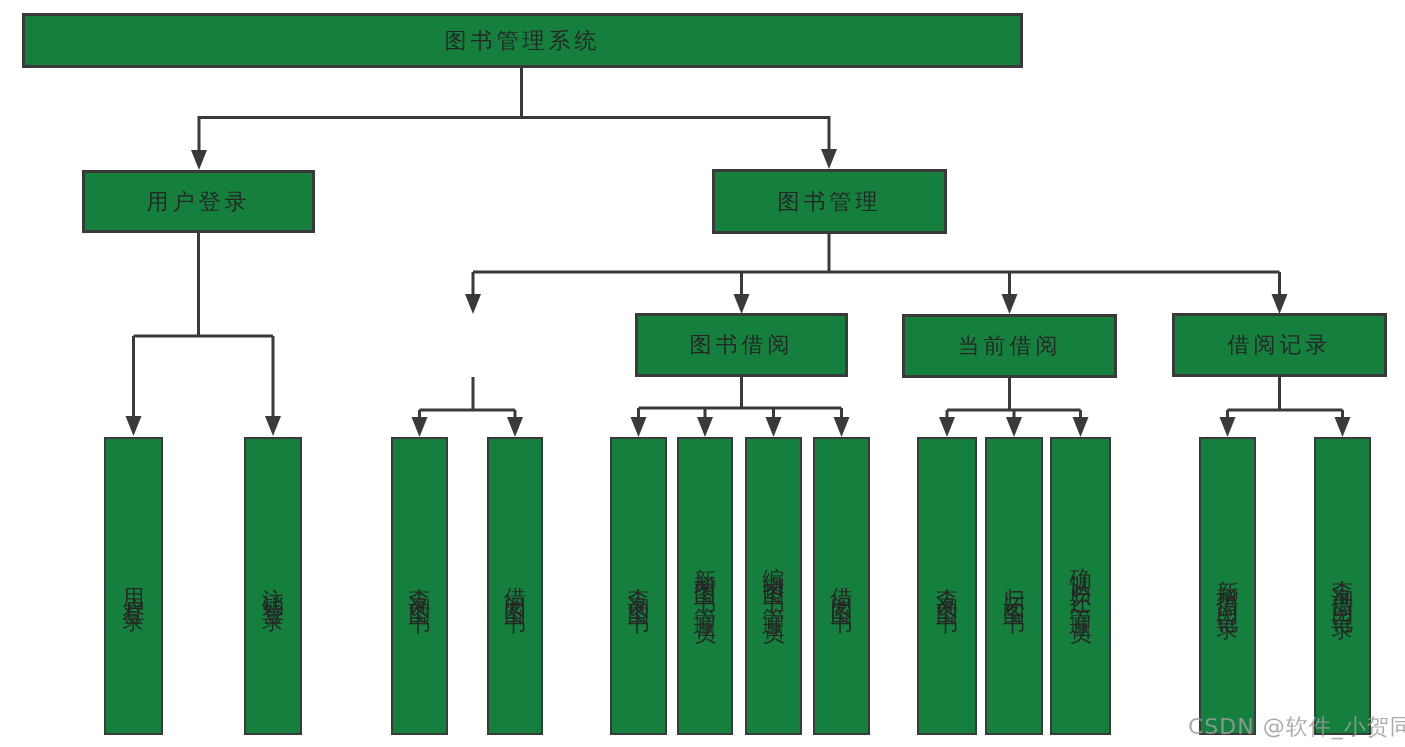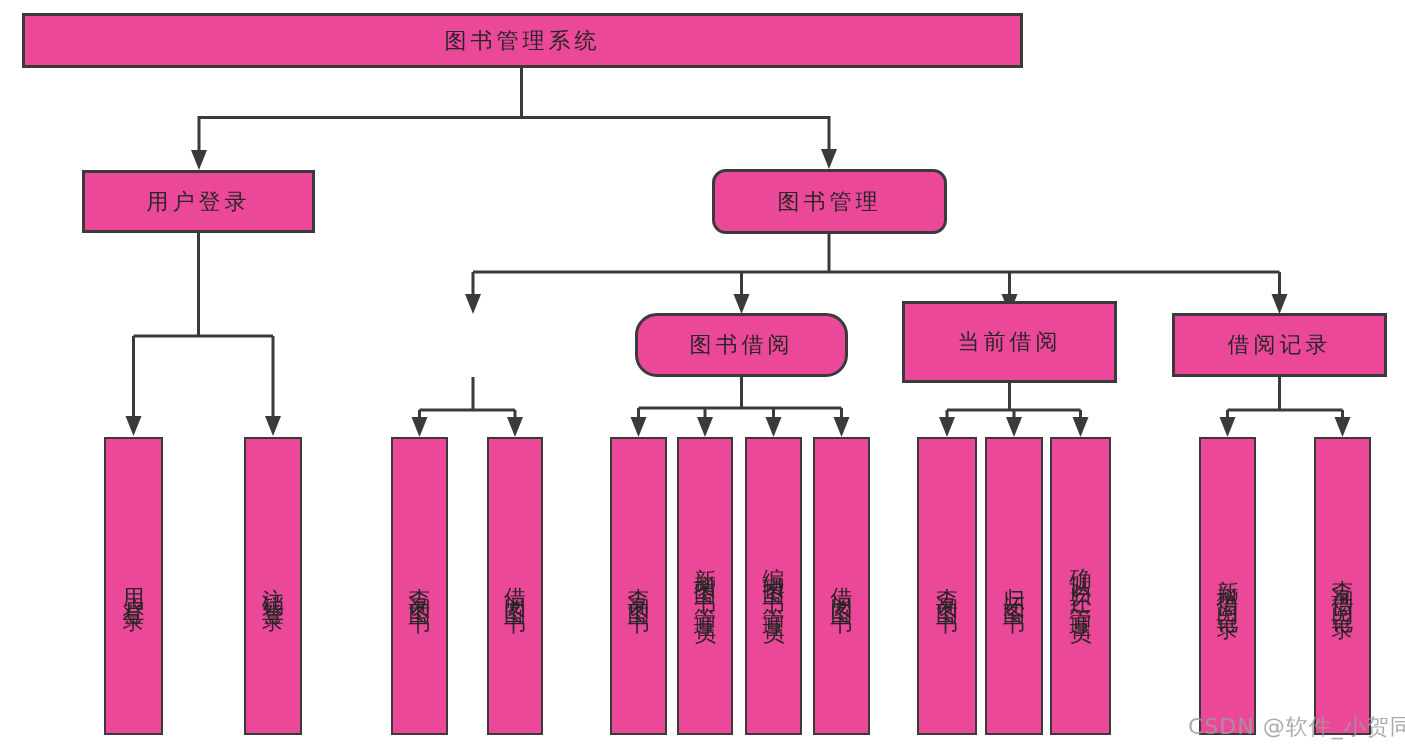--- a/index.html
+++ b/index.html
@@ -12,21 +12,21 @@
     overflow: hidden;
   }
   .connectors {
     position: absolute;
     left: 0; top: 0;
     width: 1405px; height: 747px;
   }
   .node {
     position: absolute;
     box-sizing: border-box;
-    background: #ec4899;
+    background: #15803d;
     border: 3px solid #3a3a3a;
     display: flex;
     align-items: center;
     justify-content: center;
     color: #262626;
   }
   .hnode {
     font-size: 22px;
     letter-spacing: 4px;
     white-space: nowrap;
@@ -96,28 +96,28 @@
     </g>
   </svg>
 
   <div class="node hnode" style="left:22px; top:13px; width:1001px; height:55px;">
     <span>图书管理系统</span>
   </div>
 
   <div class="node hnode" style="left:82px; top:170px; width:233px; height:63px;">
     <span>用户登录</span>
   </div>
-  <div class="node hnode" style="left:712px; top:169px; width:235px; height:65px;border-radius:14px;">
+  <div class="node hnode" style="left:712px; top:169px; width:235px; height:65px;">
     <span>图书管理</span>
   </div>
 
-  <div class="node hnode" style="left:635px; top:313px; width:213px; height:64px;border-radius:22px;">
+  <div class="node hnode" style="left:635px; top:313px; width:213px; height:64px;">
     <span>图书借阅</span>
   </div>
-  <div class="node hnode" style="left:902px; top:301px; width:215px; height:82px;">
+  <div class="node hnode" style="left:902px; top:314px; width:215px; height:64px;">
     <span>当前借阅</span>
   </div>
   <div class="node hnode" style="left:1172px; top:313px; width:215px; height:64px;">
     <span>借阅记录</span>
   </div>
 
   <div class="node vnode" style="left:104px; top:437px; width:59px; height:298px;">
     <span class="vtext">用户登录</span>
   </div>
   <div class="node vnode" style="left:244px; top:437px; width:58px; height:298px;">

